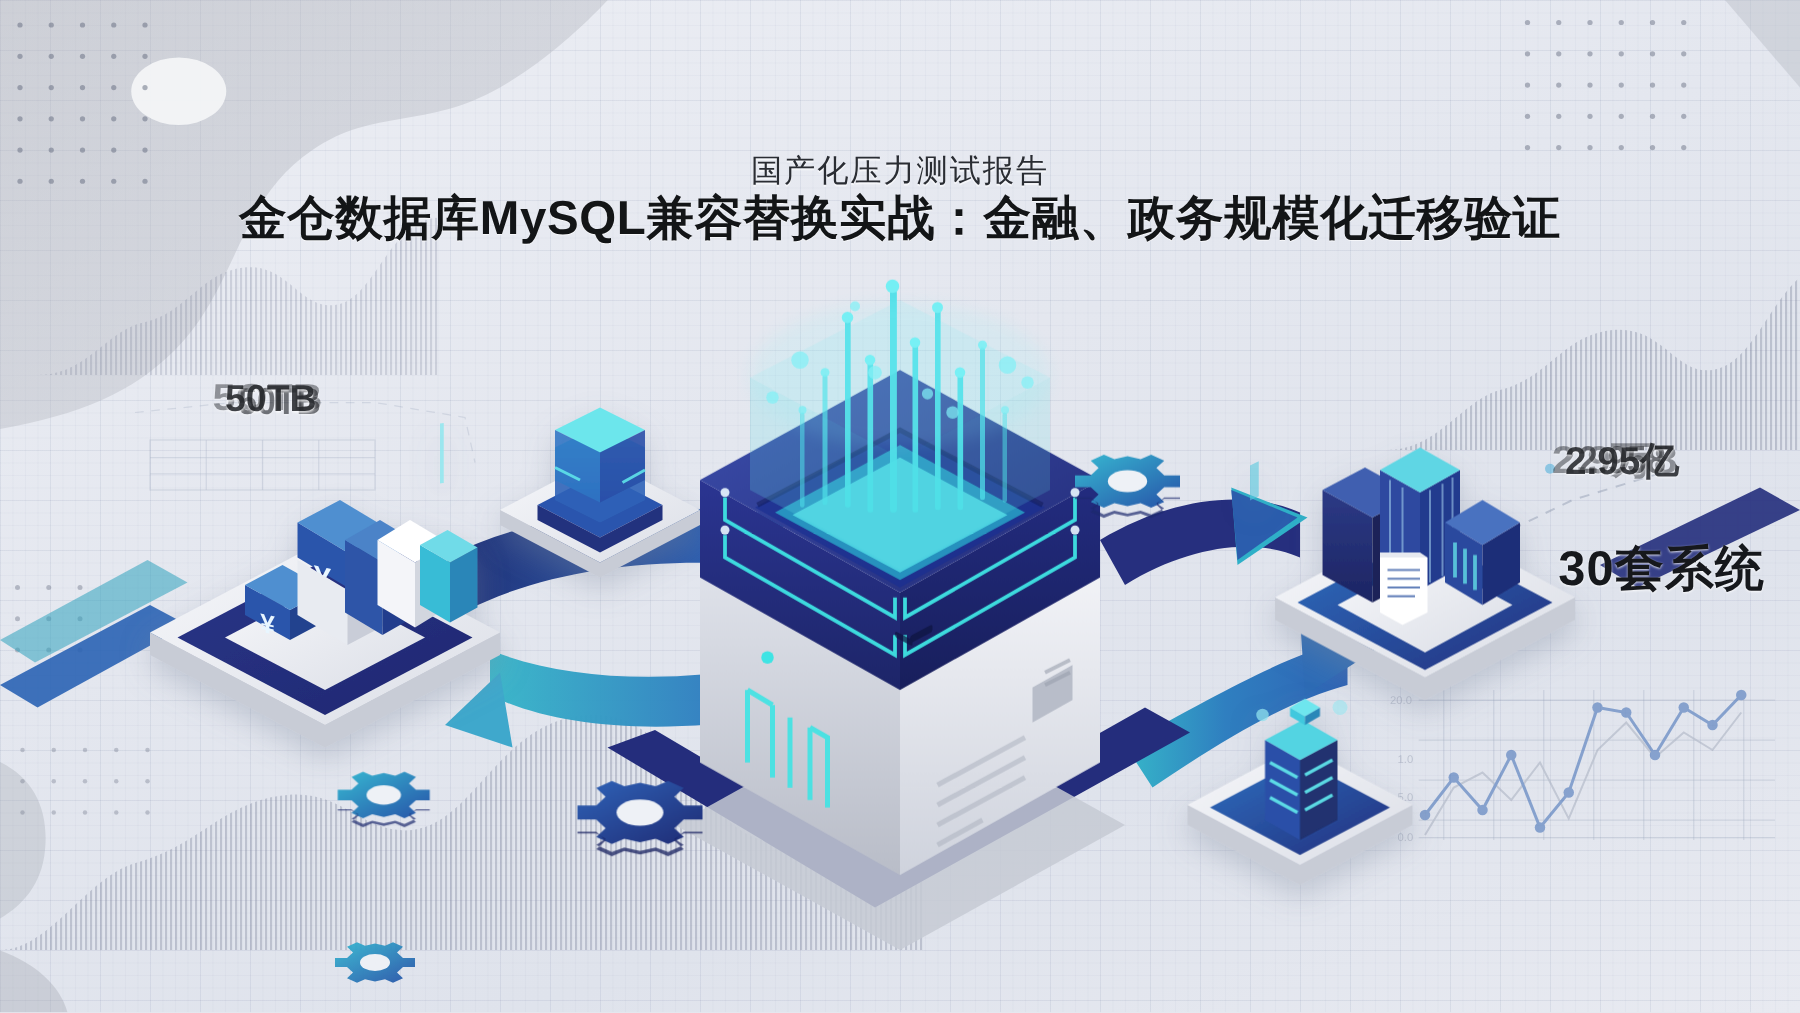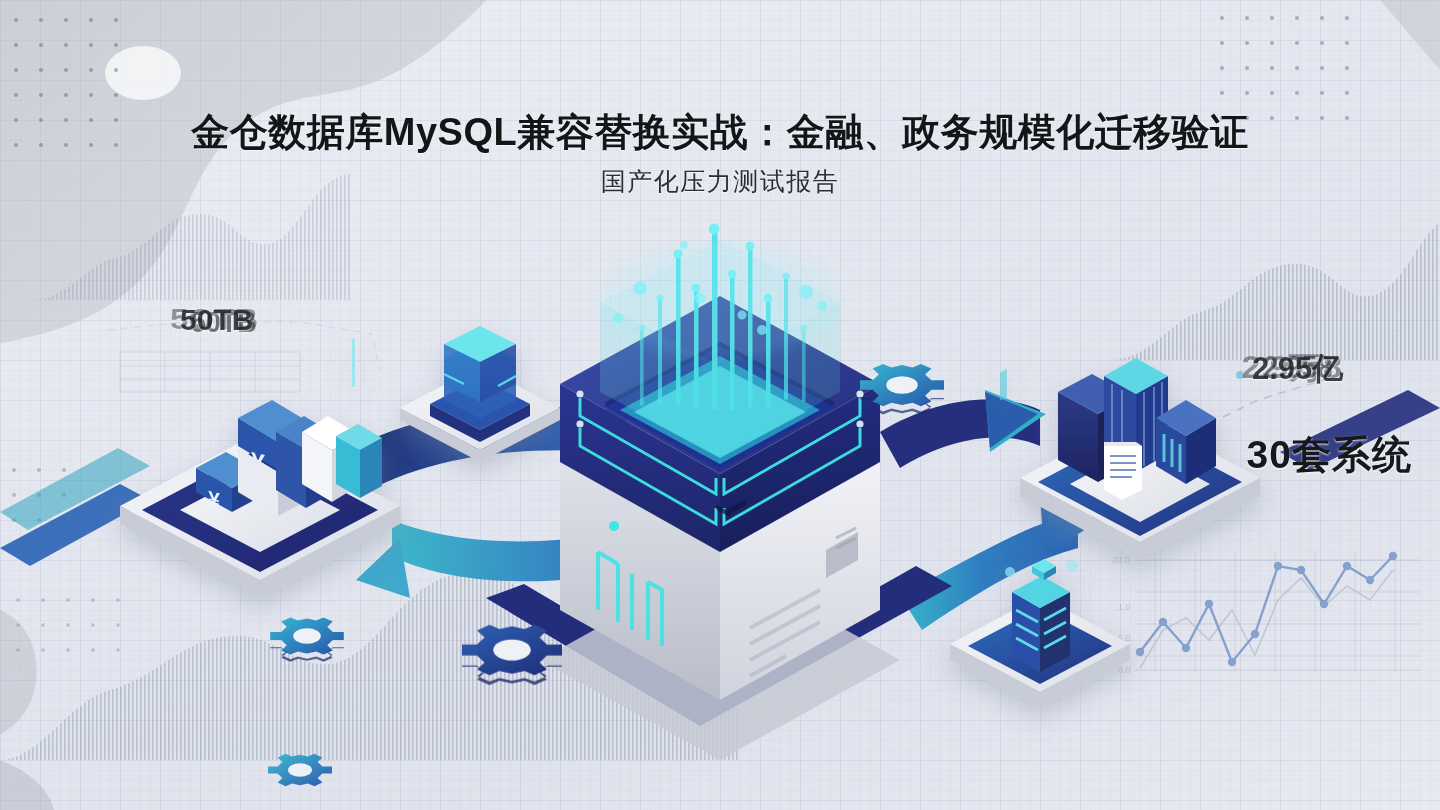--- a/index.html
+++ b/index.html
@@ -636,22 +636,22 @@
 
     <g opacity=".95">
       <g transform="translate(300,770) scale(0.8)">
         <path d="M0,-34 L10,-30 L18,-36 L28,-28 L22,-18 L28,-8 L40,-8 L40,8 L28,8 L22,18 L28,28 L18,36 L10,30 L0,34 L-10,30 L-18,36 L-28,28 L-22,18 L-28,8 L-40,8 L-40,-8 L-28,-8 L-22,-18 L-28,-28 L-18,-36 L-10,-30 Z" fill="url(#gearG2)" transform="scale(1,0.56)"></path>
         <ellipse cx="0" cy="0" rx="15" ry="8.4" fill="#eef1f6"></ellipse>
       </g>
     </g>
   </svg>
 
   <div id="titleWrap">
+    <div id="subTitle">国产化压力测试报告</div>
     <div id="mainTitle">金仓数据库MySQL兼容替换实战：金融、政务规模化迁移验证</div>
-    <div id="subTitle">国产化压力测试报告</div>
   </div>
 
   <div class="scene-label lbl-blur" style="left:180px;top:303px;font-size:30px;">
     <span class="stack-lbl" style="width:110px;height:38px;display:inline-block;">
       <span class="s3">5OTB</span>
       <span class="s2">50TB</span>
       <span class="s1">50TB</span>
     </span>
   </div>
 

